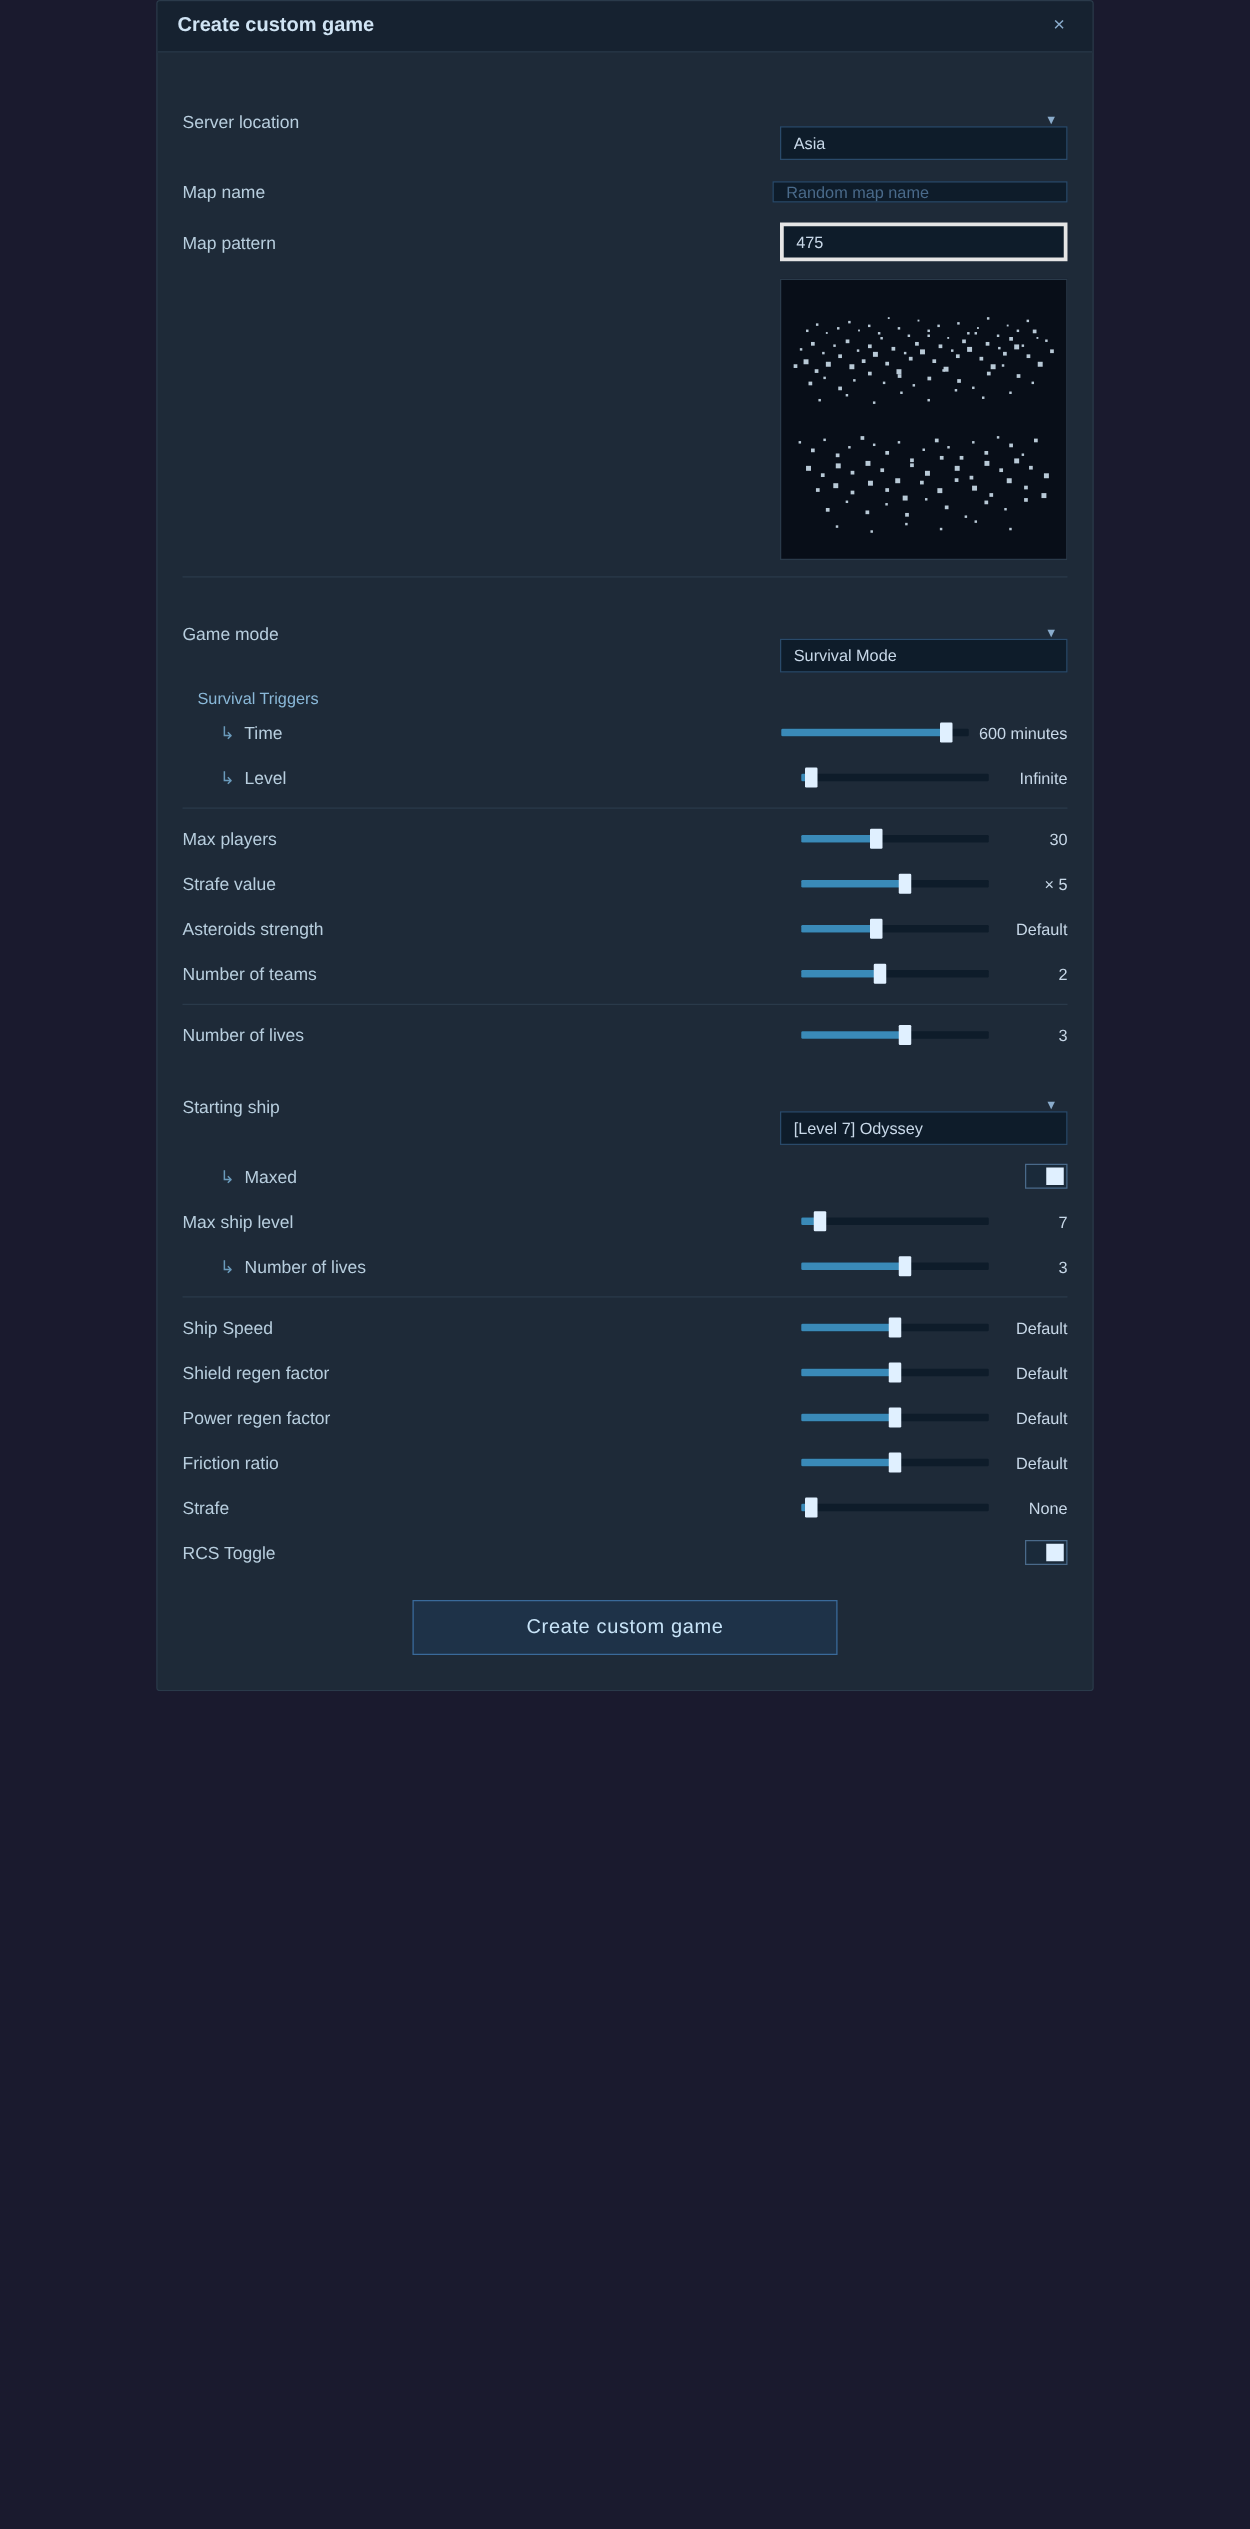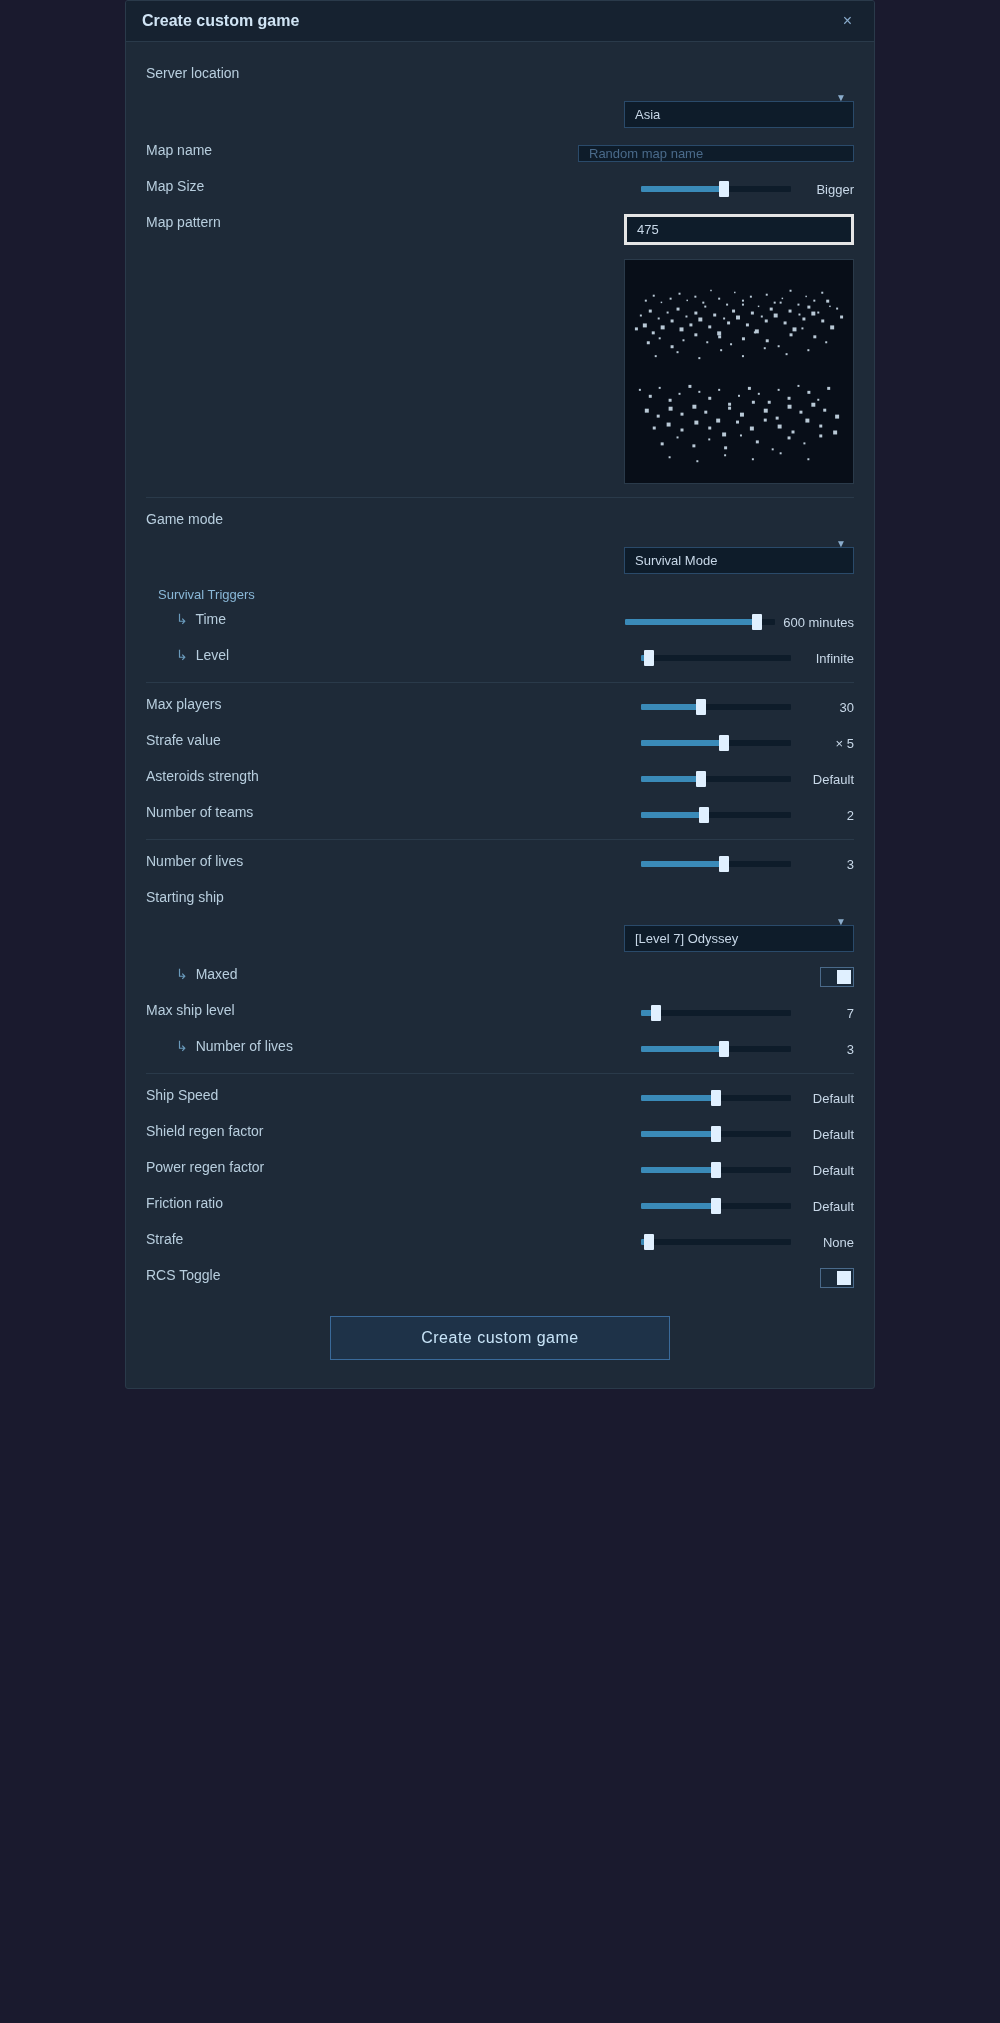--- a/index.html
+++ b/index.html
@@ -46,20 +46,21 @@
       line-height: 1;
       padding: 2px 6px;
     }
 
     .content {
       padding: 16px 20px 20px;
     }
 
     .row {
       display: flex;
+      align-items: center;
       justify-content: space-between;
       padding: 7px 0;
       min-height: 36px;
     }
 
     .row-label {
       color: #b8cede;
       font-size: 14px;
       flex: 0 0 auto;
     }
@@ -106,21 +107,21 @@
       color: #8aaccc;
       pointer-events: none;
     }
 
     
     .text-input {
       background: #0e1c2a;
       border: 1px solid #2a4a6a;
       color: #6a8aaa;
       padding: 0 10px;
-      width: 276px;
+      width: 236px;
       font-size: 13px;
     }
 
     .text-input::placeholder {
       color: #4a6a8a;
     }
 
     
     .slider-area {
       display: flex;
@@ -279,30 +280,20 @@
       </div>
     </div>
 
     <div class="row">
       <span class="row-label">Map name</span>
       <div class="row-control">
         <input class="text-input" type="text" placeholder="Random map name" style="">
       </div>
     </div>
 
-    <div class="row">
-      <span class="row-label">Map Size</span>
-      <div class="slider-area">
-        <div class="slider-track">
-          <div class="slider-fill" style="width:55%"></div>
-          <div class="slider-thumb" style="left:55%"></div>
-        </div>
-        <span class="slider-value bigger-label">Bigger</span>
-      </div>
-    </div>
 
     <div class="row">
       <span class="row-label">Map pattern</span>
       <div class="row-control">
         <input class="num-input" type="text" value="475" style="">
       </div>
     </div>
 
     <div class="row" style="justify-content: flex-end;">
       <div class="map-preview">

